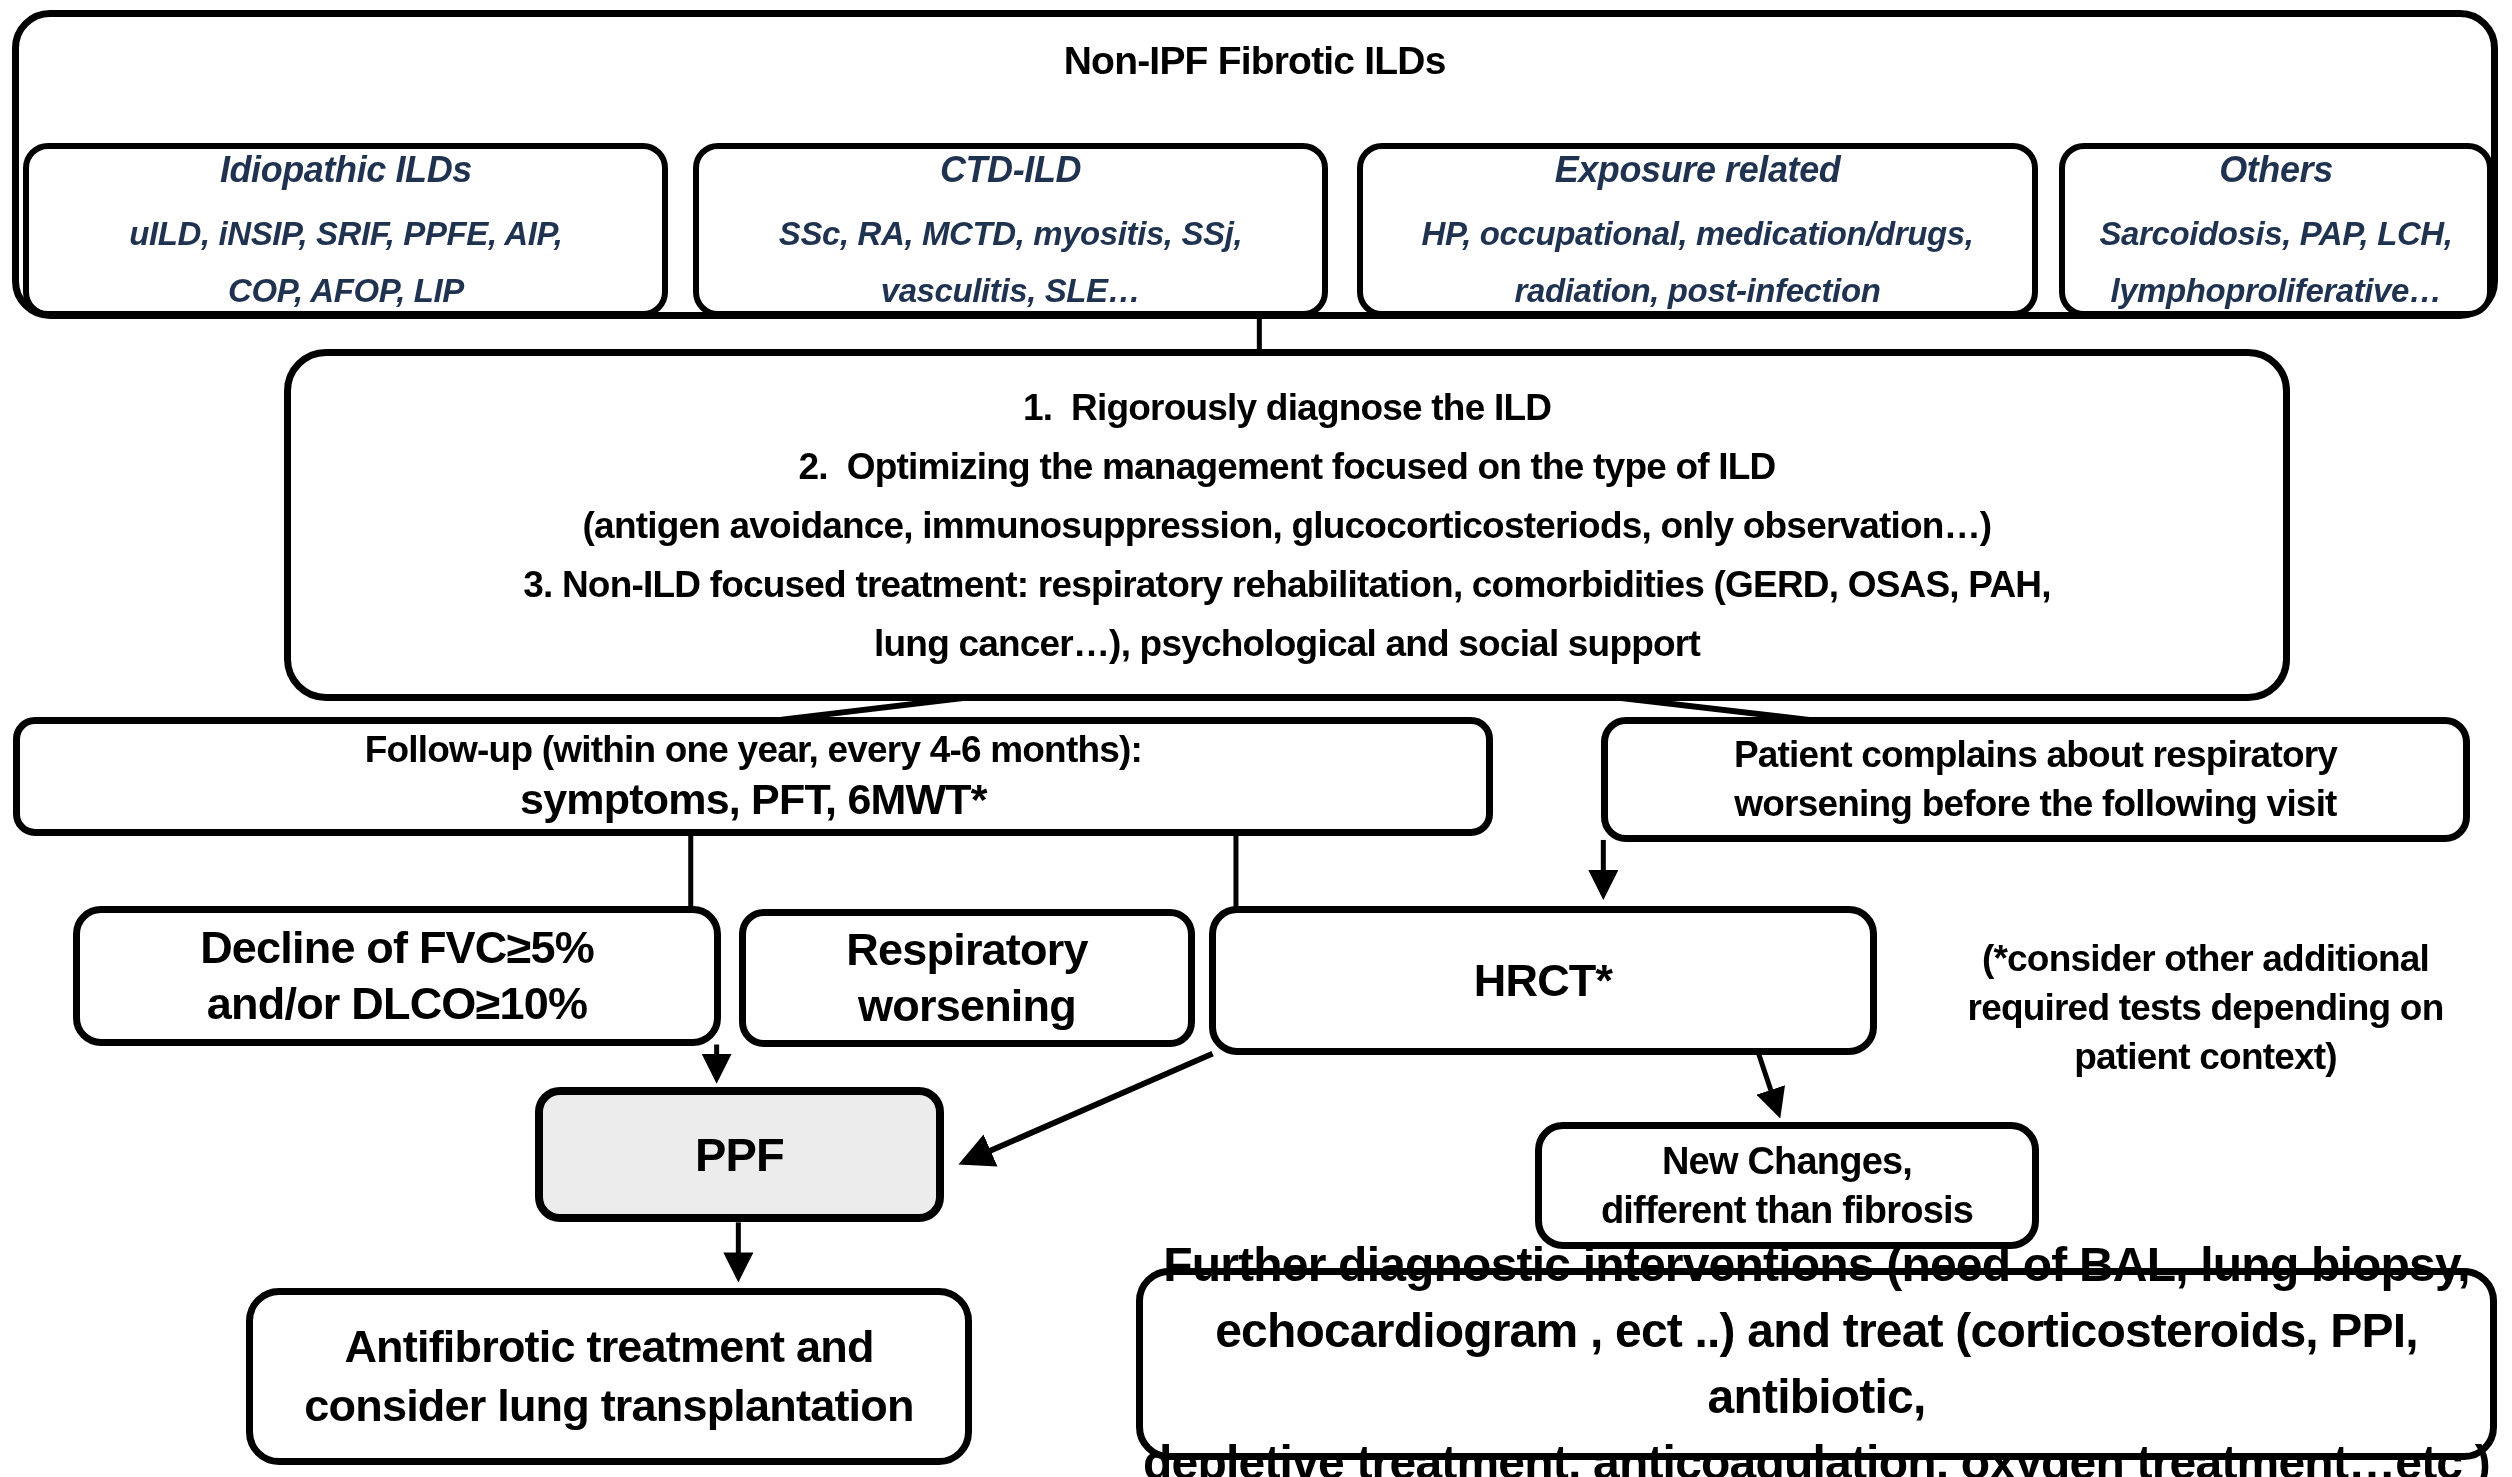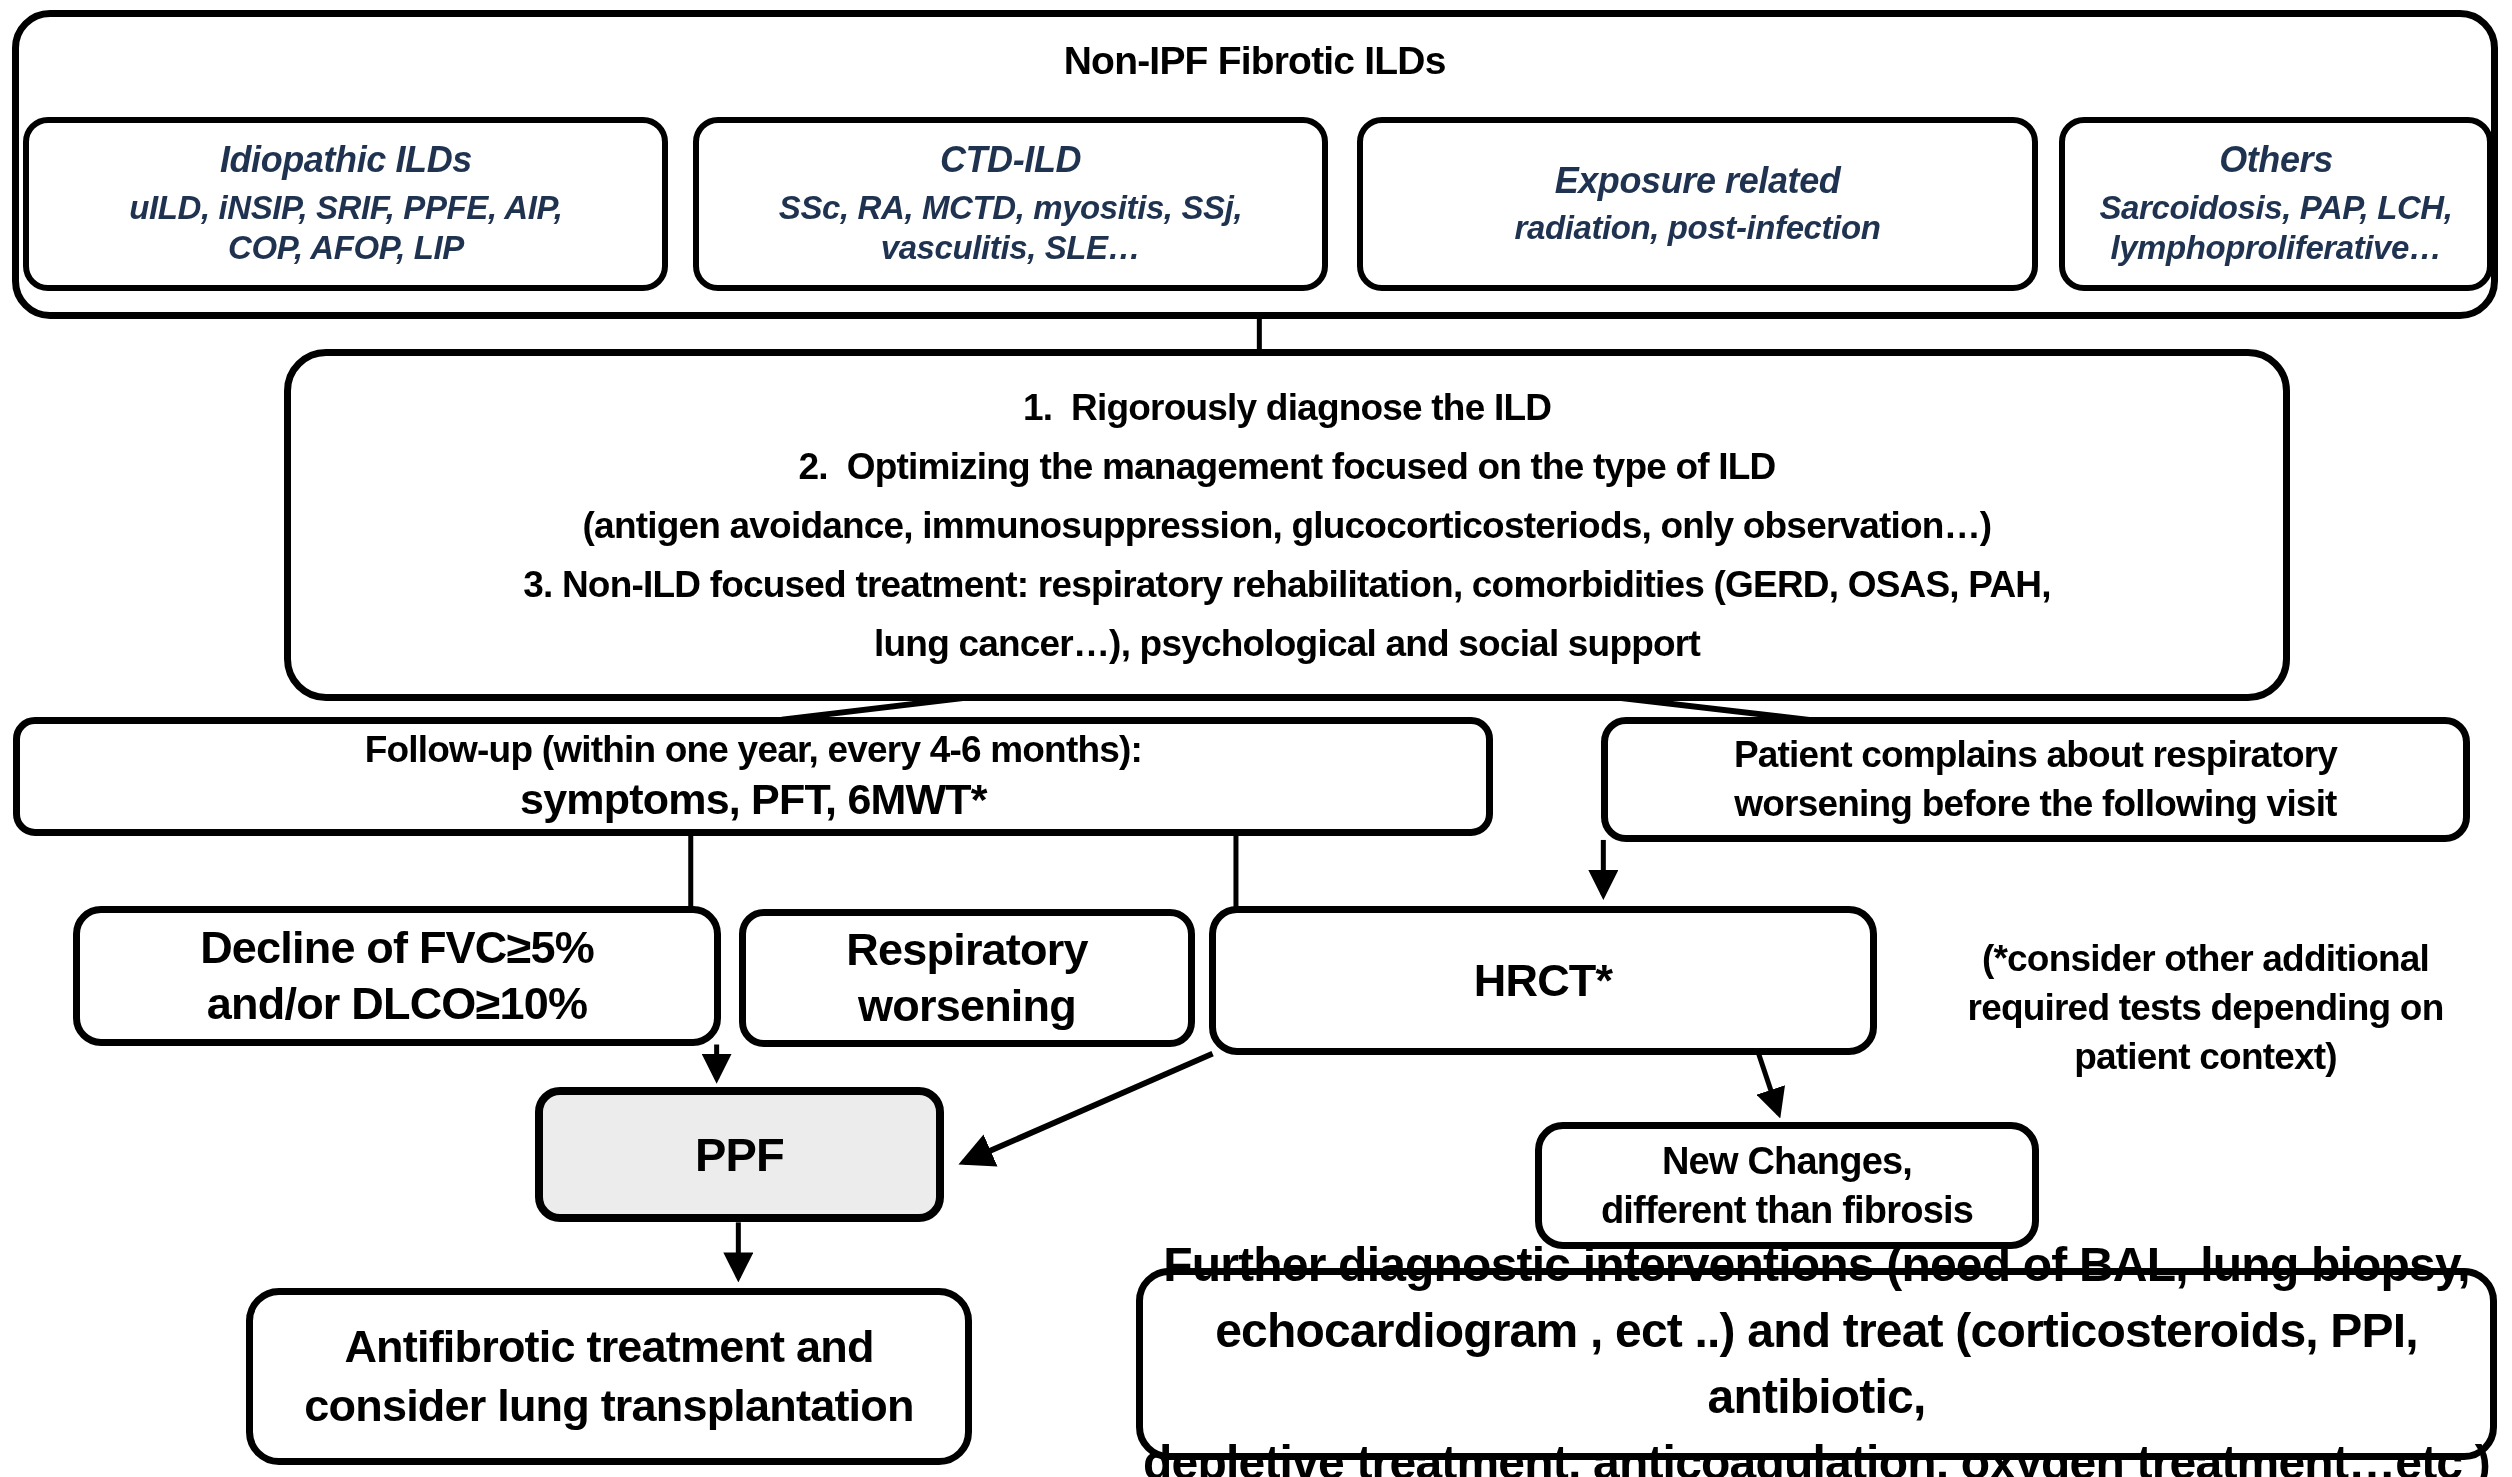--- a/index.html
+++ b/index.html
@@ -29,26 +29,27 @@
   }
   .nb { border: none; background: transparent; }
   #outer-box { left: 11.7px; top: 10px; width: 2486px; height: 309px; border-radius: 38px; justify-content: flex-start; }
   #root-title { margin-top: 22px; font-size: 39px; font-weight: 700; letter-spacing: -0.8px; }
   .cat-box {
     position: absolute;
     border: 6.7px solid #000000;
     border-radius: 25px;
     background: #ffffff;
     box-sizing: border-box;
-    display: flex; flex-direction: column; align-items: center; justify-content: center;
+    display: flex; flex-direction: column; align-items: center; justify-content: space-between;
     text-align: center;
     color: #1f3250;
     font-style: italic;
     z-index: 2;
     letter-spacing: -0.4px;
+    margin-top: 26px;
   }
   .cat-title { font-size: 36px; font-weight: 700; margin-bottom: 6.7px; }
   .cat-line  { font-size: 33px; font-weight: 700; line-height: 1.22; }
   #cat-idiopathic { left: 23.4px;   top: 117px; width: 645px; height: 174px; }
   #cat-ctd        { left: 693px;  top: 117px; width: 635px; height: 174px; }
   #cat-exposure   { left: 1357px; top: 117px; width: 681px; height: 174px; }
   #cat-others     { left: 2059px; top: 117px; width: 434px; height: 174px; }
 
   #management-box { left: 284px; top: 349px; width: 2006px; height: 352px; border-radius: 42px; }
   .mgmt-line { font-size: 37px; font-weight: 700; line-height: 59px; white-space: pre-wrap; letter-spacing: -0.8px; }
@@ -116,20 +117,21 @@
     <div class="cat-line">uILD, iNSIP, SRIF, PPFE, AIP,</div>
     <div class="cat-line">COP, AFOP, LIP</div>
   </div>
   <div class="cat-box" id="cat-ctd">
     <div class="cat-title">CTD-ILD</div>
     <div class="cat-line">SSc, RA, MCTD, myositis, SSj,</div>
     <div class="cat-line">vasculitis, SLE…</div>
   </div>
   <div class="cat-box" id="cat-exposure">
     <div class="cat-title">Exposure related</div>
+    <div class="cat-line">HP, occupational, medication/drugs,</div>
     <div class="cat-line">radiation, post-infection</div>
   </div>
   <div class="cat-box" id="cat-others">
     <div class="cat-title">Others</div>
     <div class="cat-line">Sarcoidosis, PAP, LCH,</div>
     <div class="cat-line">lymphoproliferative…</div>
   </div>
 
   <div class="box" id="management-box">
     <div class="mgmt-line">1.  Rigorously diagnose the ILD</div>

